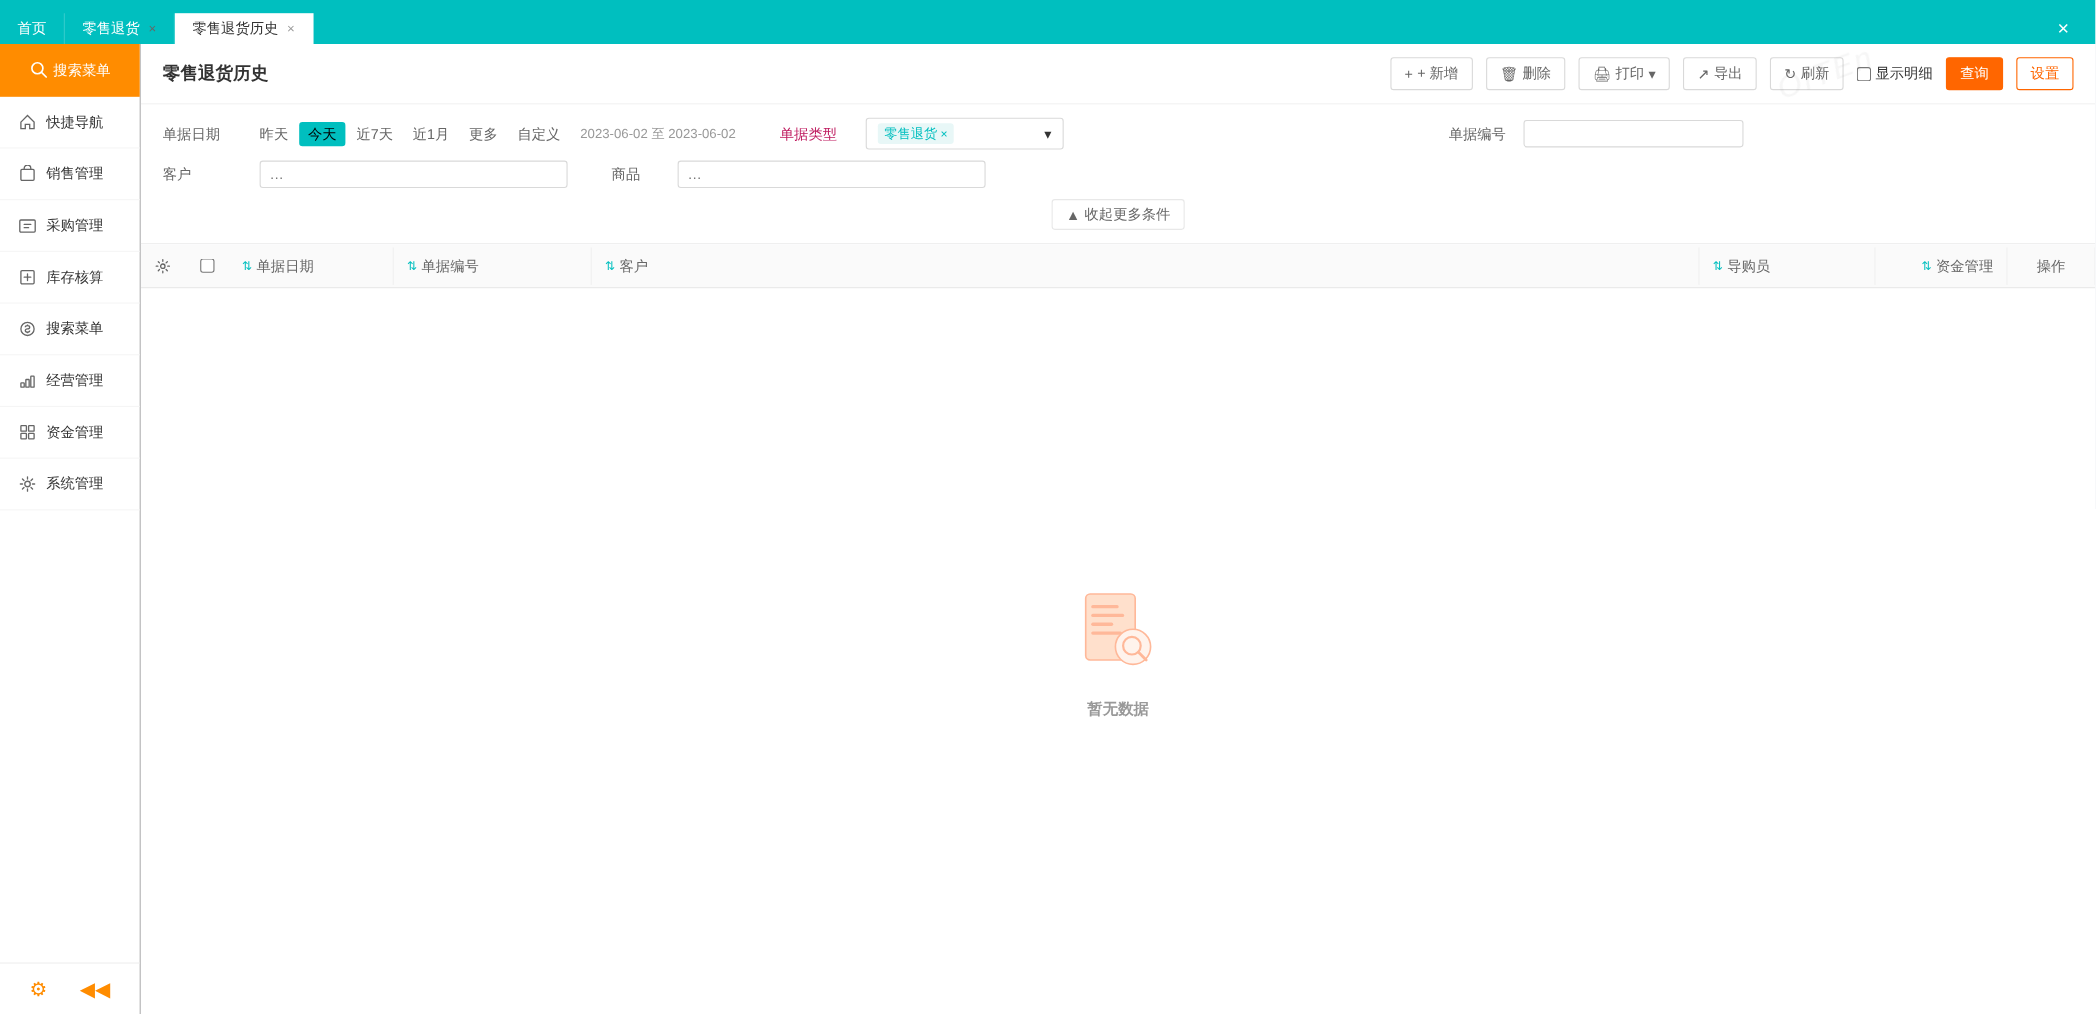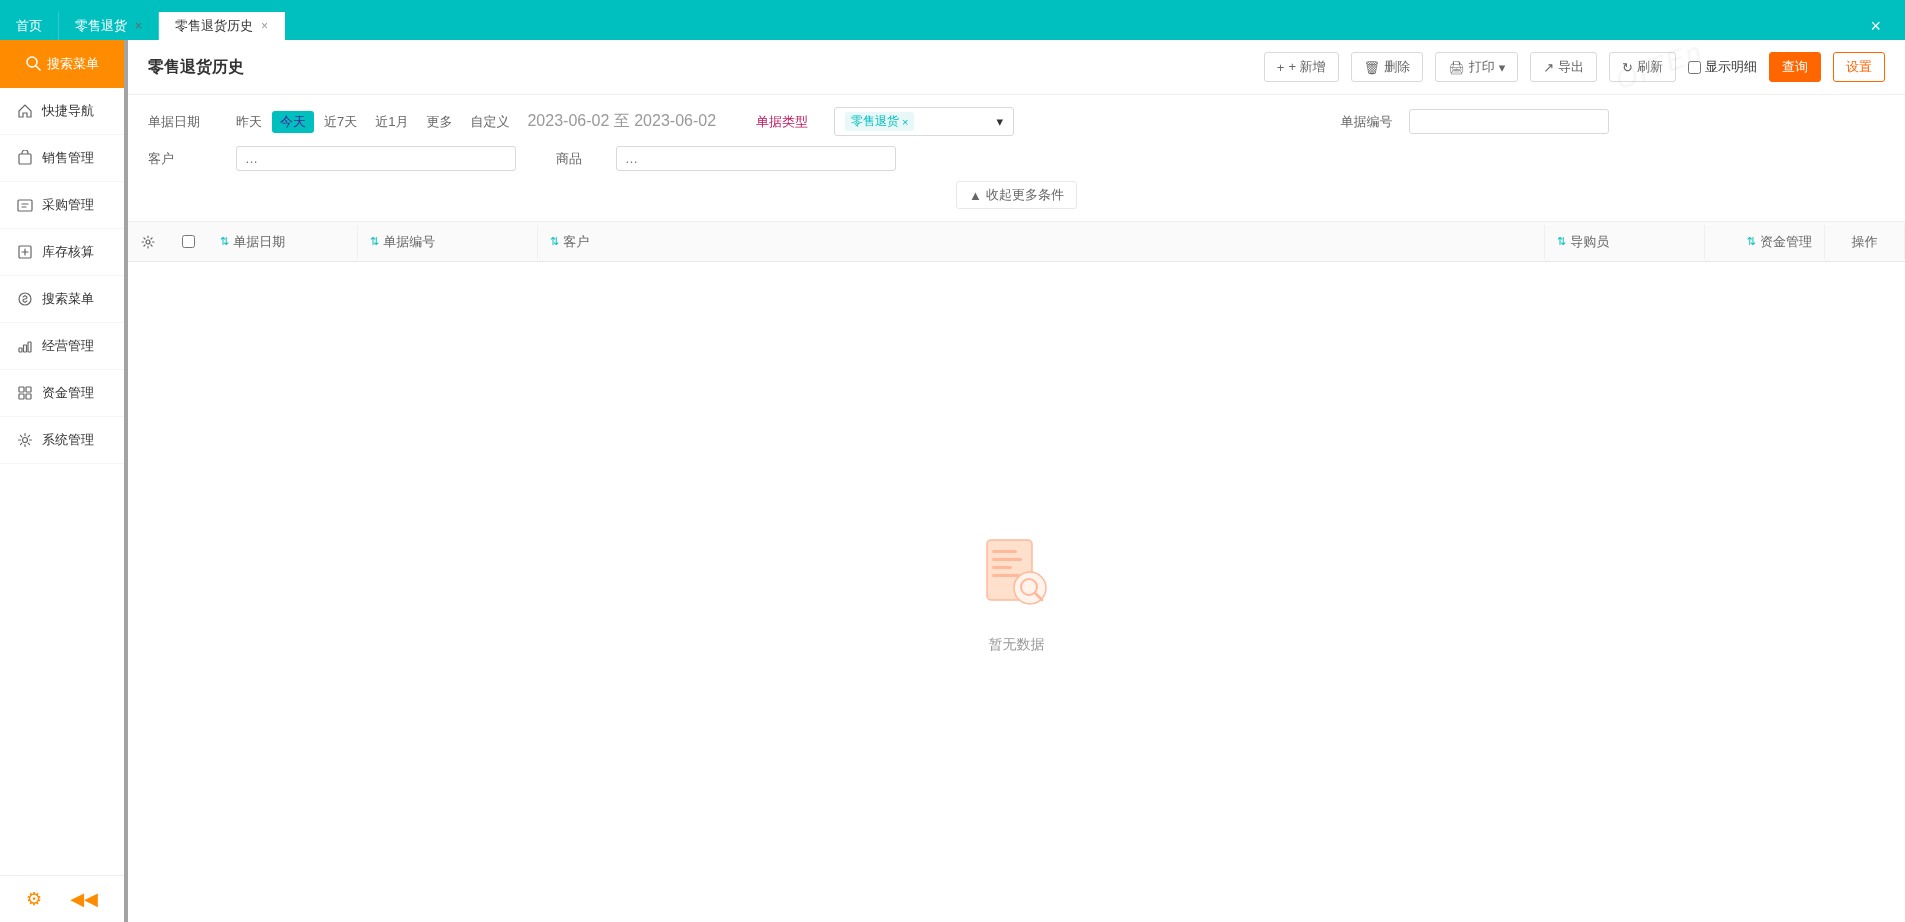--- a/index.html
+++ b/index.html
@@ -12,21 +12,21 @@
     .top-tab.active { background: #fff; color: #333; }
     .top-tab .close-x { margin-left: 8px; font-size: 12px; color: #666; cursor: pointer; }
     .top-tab.active .close-x { color: #999; }
     .top-bar-right { display: flex; align-items: center; padding-right: 16px; }
     .top-bar-close { color: #fff; font-size: 18px; cursor: pointer; padding: 0 8px; }
 
     
     .main-layout { display: flex; flex: 1; overflow: hidden; }
 
     
-    .sidebar { width: 128px; background: #fff; display: flex; flex-direction: column; border-right: 4px solid #a3a3a3; flex-shrink: 0; }
+    .sidebar { width: 128px; background: #fff; display: flex; flex-direction: column; border-right: 1px solid #a3a3a3; flex-shrink: 0; }
     .sidebar-search { background: #ff8c00; height: 48px; display: flex; align-items: center; justify-content: center; gap: 6px; cursor: pointer; }
     .sidebar-search span { color: #fff; font-size: 13px; }
     .sidebar-item { display: flex; align-items: center; padding: 14px 16px; cursor: pointer; gap: 8px; color: #333; font-size: 13px; border-bottom: 1px solid #f5f5f5; }
     .sidebar-item .icon { width: 18px; height: 18px; display: flex; align-items: center; justify-content: center; flex-shrink: 0; }
     .sidebar-bottom { margin-top: auto; display: flex; align-items: center; justify-content: space-around; padding: 12px; border-top: 1px solid #eee; }
     .sidebar-bottom-icon { cursor: pointer; font-size: 18px; color: #ff8c00; }
 
     
     .content { flex: 1; display: flex; flex-direction: column; overflow: hidden; background: #f5f6fa; }
 
@@ -39,22 +39,22 @@
     .btn-setting { background: #fff; border-color: #ff6600; color: #ff6600; }
     .btn-icon { color: #666; font-size: 13px; }
     .display-detail-cb { display: flex; align-items: center; gap: 4px; font-size: 13px; color: #333; cursor: pointer; }
 
     
     .filter-area { background: #fff; padding: 12px 20px; border-bottom: 1px solid #eee; flex-shrink: 0; }
     .filter-row { display: flex; align-items: center; gap: 0; margin-bottom: 10px; flex-wrap: wrap; }
     .filter-label { color: #666; font-size: 13px; width: 80px; flex-shrink: 0; }
     .filter-date-options { display: flex; align-items: center; gap: 2px; }
     .date-opt { padding: 2px 8px; font-size: 13px; cursor: pointer; color: #666; border-radius: 3px; }
-    .date-opt.active { background: #00bfbf; color: #4c1d95; border-radius: 3px; }
-    .date-range { font-size: 16px; color: #999; margin-left: 8px; }
+    .date-opt.active { background: #00bfbf; color: #000000; border-radius: 3px; }
+    .date-range { font-size: 12px; color: #999; margin-left: 8px; }
     .filter-type-selector { display: flex; align-items: center; gap: 8px; flex: 1; margin-left: 40px; }
     .filter-type-label { color: #be185d; font-size: 13px; width: 70px; flex-shrink: 0; }
     .type-select-box { display: flex; align-items: center; border: 1px solid #d9d9d9; border-radius: 3px; padding: 4px 10px; min-width: 180px; justify-content: space-between; cursor: pointer; background: #fff; }
     .type-tag { background: #e8f7f7; color: #00bfbf; padding: 1px 6px; border-radius: 3px; font-size: 12px; display: flex; align-items: center; gap: 3px; }
     .type-tag .tag-close { cursor: pointer; color: #00bfbf; font-size: 11px; }
     .bill-number-section { display: flex; align-items: center; gap: 8px; flex: 1; margin-left: 40px; }
     .bill-number-label { color: #666; font-size: 13px; width: 60px; flex-shrink: 0; }
     .bill-number-input { border: 1px solid #d9d9d9; border-radius: 3px; padding: 4px 8px; min-width: 200px; color: #333; font-size: 13px; outline: none; }
     .customer-section { display: flex; align-items: center; gap: 8px; }
     .customer-label { color: #666; font-size: 13px; width: 80px; flex-shrink: 0; }
@@ -74,21 +74,21 @@
     .th-cell.bill-date { width: 150px; }
     .th-cell.bill-number { width: 180px; }
     .th-cell.customer { flex: 1; }
     .th-cell.guide { width: 160px; }
     .th-cell.amount { width: 120px; text-align: right; justify-content: flex-end; }
     .th-cell.operation { width: 80px; text-align: right; justify-content: center; }
 
     
     .empty-state { flex: 1; display: flex; flex-direction: column; align-items: center; justify-content: center; gap: 16px; }
     .empty-icon { width: 90px; height: 90px; position: relative; }
-    .empty-text { color: #999; font-size: 14px; }
+    .empty-text { color: #999; font-size: 14px; font-weight: bold; }
 
     
     .pagination { display: flex; align-items: center; justify-content: flex-end; padding: 10px 20px; background: #fff; border-top: 1px solid #e8e8e8; gap: 8px; flex-shrink: 0; }
     .per-page { display: flex; align-items: center; gap: 6px; font-size: 13px; color: #333; }
     .per-page-select { border: 1px solid #d9d9d9; border-radius: 3px; padding: 2px 6px; font-size: 13px; cursor: pointer; }
     .page-nav { display: flex; align-items: center; gap: 4px; }
     .page-btn { width: 24px; height: 24px; display: flex; align-items: center; justify-content: center; border: 1px solid #d9d9d9; border-radius: 3px; cursor: pointer; color: #666; font-size: 12px; background: #fff; }
     .page-btn.disabled { color: #ccc; cursor: default; }
     .page-input { border: 1px solid #d9d9d9; border-radius: 3px; width: 40px; text-align: center; padding: 2px 4px; font-size: 13px; }
     .page-info { font-size: 13px; color: #666; }

